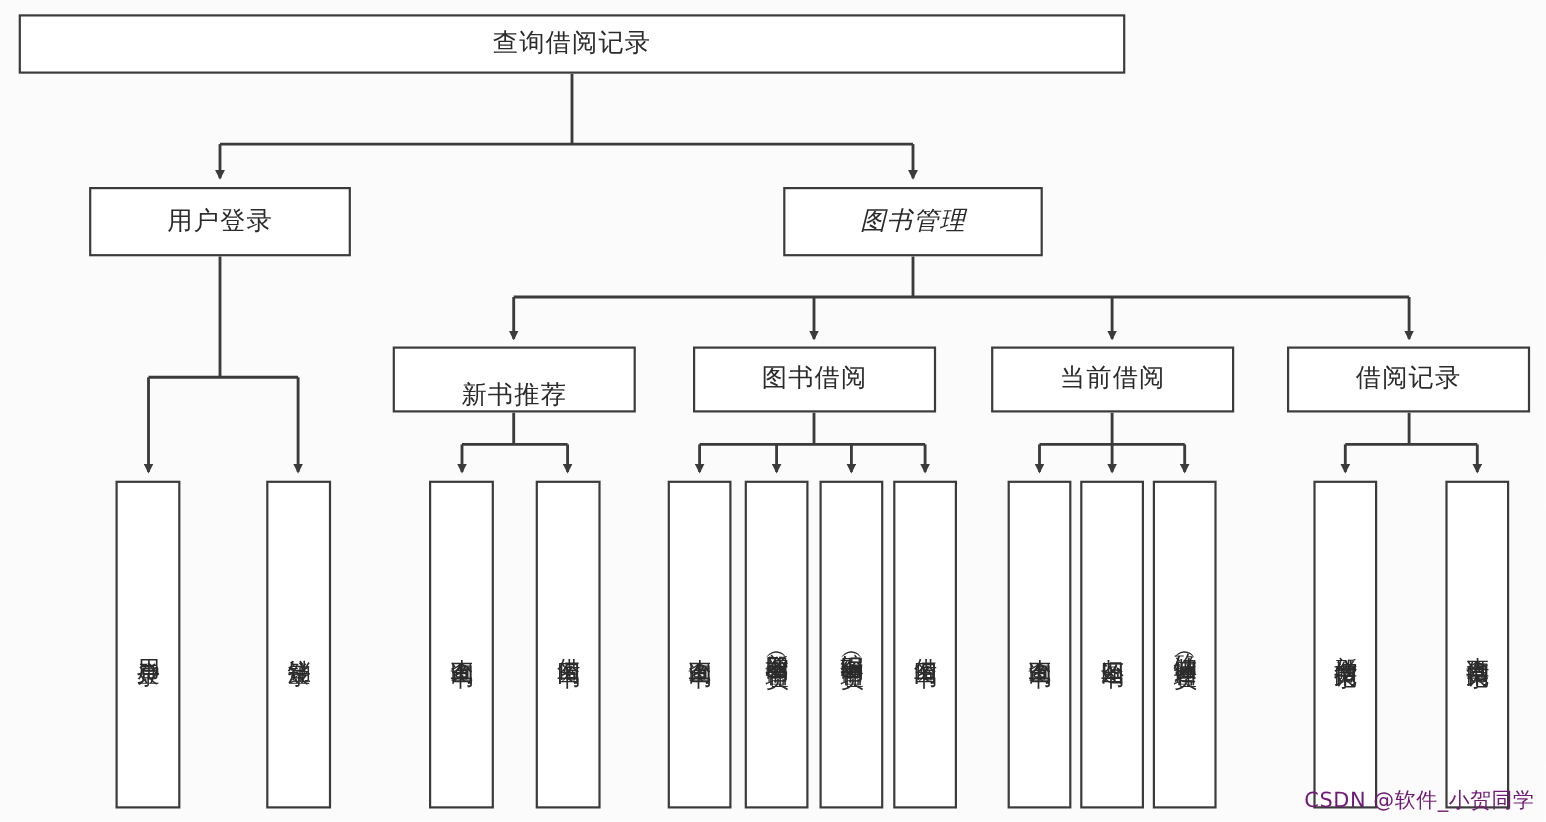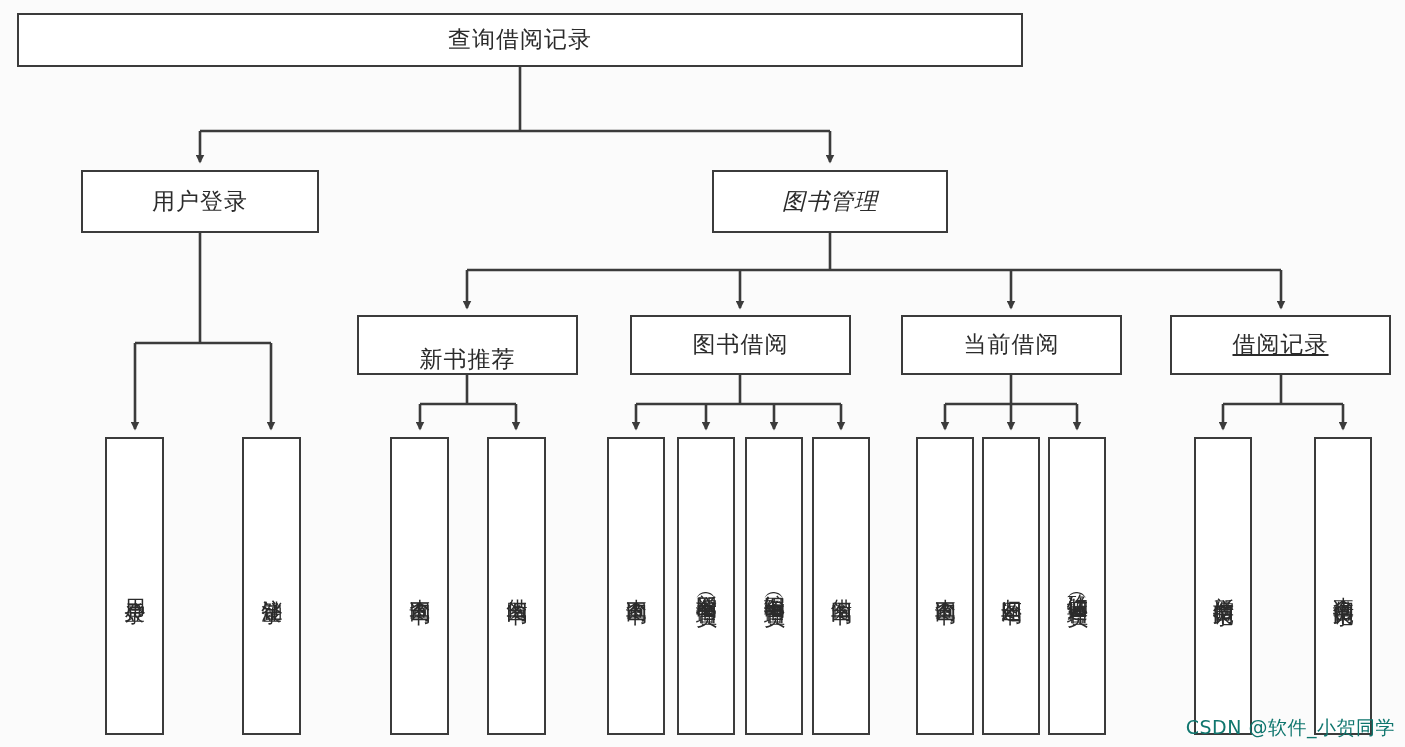--- a/index.html
+++ b/index.html
@@ -53,21 +53,21 @@
     line-height: 1;
   }
   .node .hlabel {
     white-space: nowrap;
   }
   .watermark {
     position: absolute;
     right: 10px;
     bottom: 6px;
     font-size: 19px;
-    color: #0f766e;
+    color: #701a75;
     letter-spacing: 0.5px;
     white-space: nowrap;
   }
 </style>
 </head>
 <body>
 
 <div id="canvas">
 
   <svg id="edges" viewBox="0 0 1405 747" xmlns="http://www.w3.org/2000/svg">
@@ -133,21 +133,21 @@
 
   <div class="node horiz" style="left:357px; top:315px; width:221px; height:60px;align-items:flex-end;">
     <span class="hlabel">新书推荐</span>
   </div>
   <div class="node horiz" style="left:901px; top:315px; width:221px; height:60px;">
     <span class="hlabel">当前借阅</span>
   </div>
   <div class="node horiz" style="left:630px; top:315px; width:221px; height:60px;">
     <span class="hlabel">图书借阅</span>
   </div>
-  <div class="node horiz" style="left:1170px; top:315px; width:221px; height:60px;text-decoration:underline;">
+  <div class="node horiz" style="left:1170px; top:315px; width:221px; height:60px;">
     <span class="hlabel">借阅记录</span>
   </div>
 
   <div class="node vert" style="left:105px; top:437px; width:59px; height:298px;">
     <span class="vlabel">用户登录</span>
   </div>
   <div class="node vert" style="left:242px; top:437px; width:59px; height:298px;">
     <span class="vlabel">注销登录</span>
   </div>
 

